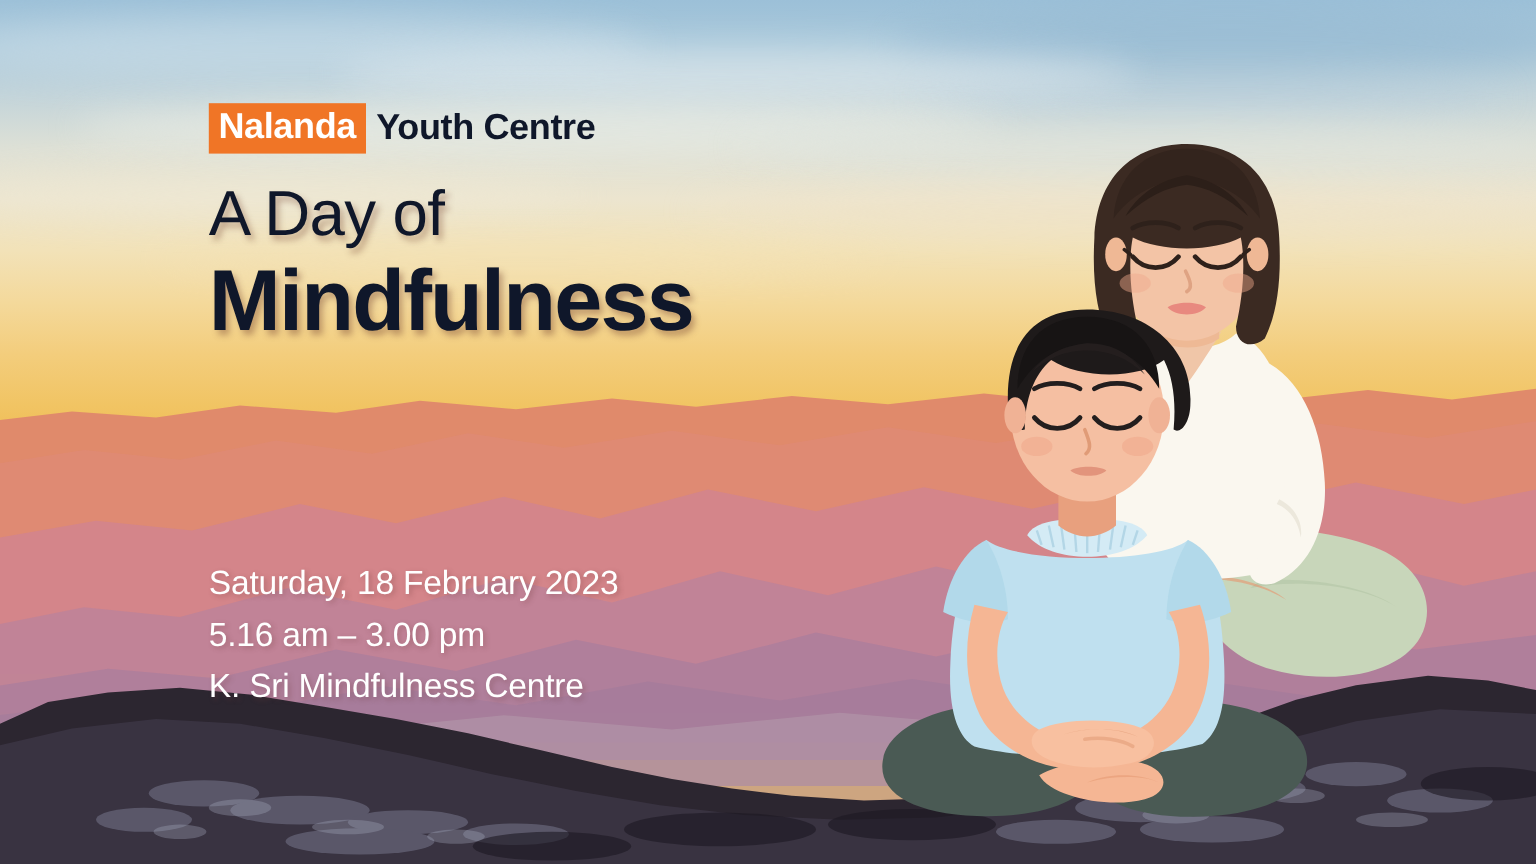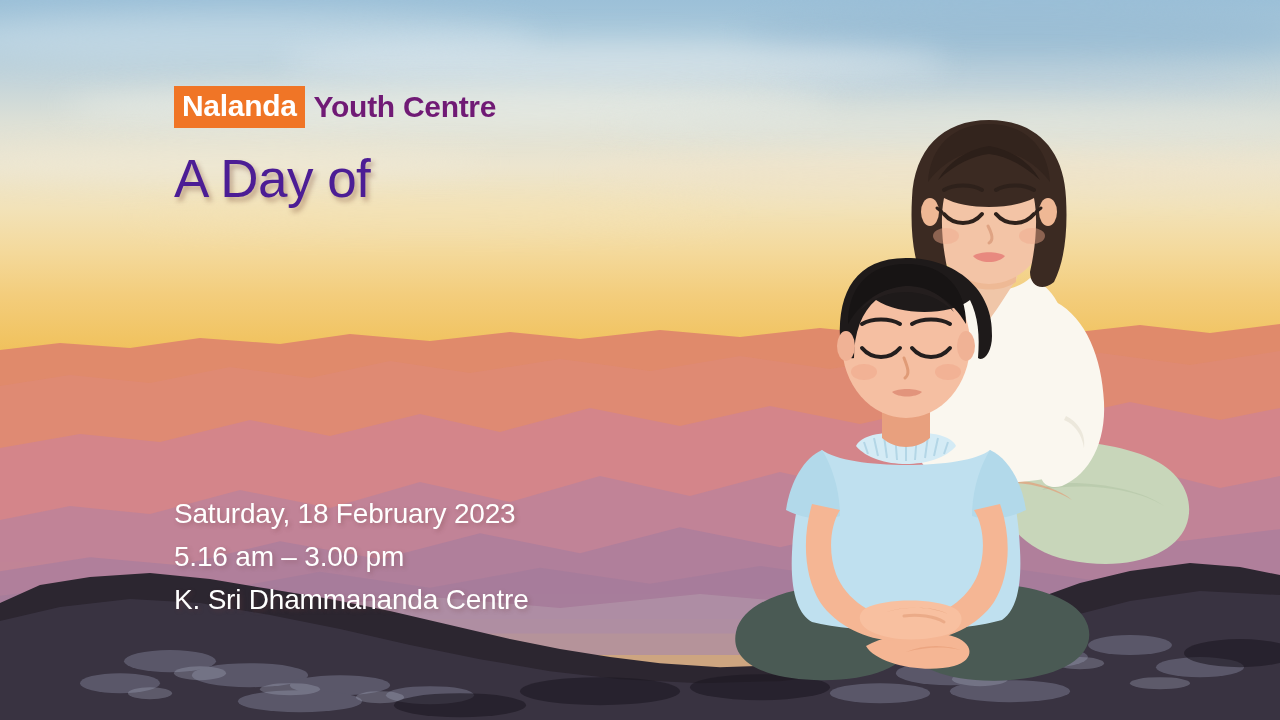--- a/index.html
+++ b/index.html
@@ -66,46 +66,46 @@
     white-space:nowrap;
   }
   .logo-badge{
     background:#F07526;color:#ffffff;
     font-size:30px;font-weight:bold;
     line-height:1;
     padding:5px 8px 7px 8px;
     letter-spacing:-.3px;
   }
   .logo-word{
-    color:#701a75;
+    color:#0f172a;
     font-size:30px;font-weight:bold;
     line-height:1;letter-spacing:-.3px;
   }
 
   
   .headline{
     position:absolute;left:174px;top:150px;
-    color:#4c1d95;
+    color:#0f172a;
     text-shadow:3px 4px 5px rgba(120,70,50,.42);
   }
   .h-line1{
     font-size:53px;font-weight:400;
     line-height:1.08;
     letter-spacing:-.5px;
   }
   .h-line2,.h-line3{
     font-size:72px;font-weight:bold;
     line-height:1.12;
     letter-spacing:-1.5px;
   }
   .h-line2{margin-top:4px;}
 
   
   .details{
-    position:absolute;left:174px;top:493px;
+    position:absolute;left:174px;top:465px;
     color:#ffffff;
     font-size:28px;line-height:1.53;
     letter-spacing:-.2px;
     text-shadow:2px 2px 4px rgba(110,60,60,.34);
   }
 
   
   .people{
     position:absolute;left:690px;top:86px;
     width:600px;height:634px;
@@ -322,21 +322,22 @@
     </svg>
   </div>
 
   <div class="logo">
     <span class="logo-badge">Nalanda</span>
     <span class="logo-word">Youth Centre</span>
   </div>
 
   <div class="headline">
     <div class="h-line1">A Day of</div>
+    <div class="h-line2">Mindfulness</div>
   </div>
 
   <div class="details">
     <div>Saturday, 18 February 2023</div>
     <div>5.16 am – 3.00 pm</div>
-    <div>K. Sri Dhammananda Centre</div>
+    <div>K. Sri Mindfulness Centre</div>
   </div>
 
 </div>
 
 </body></html>

